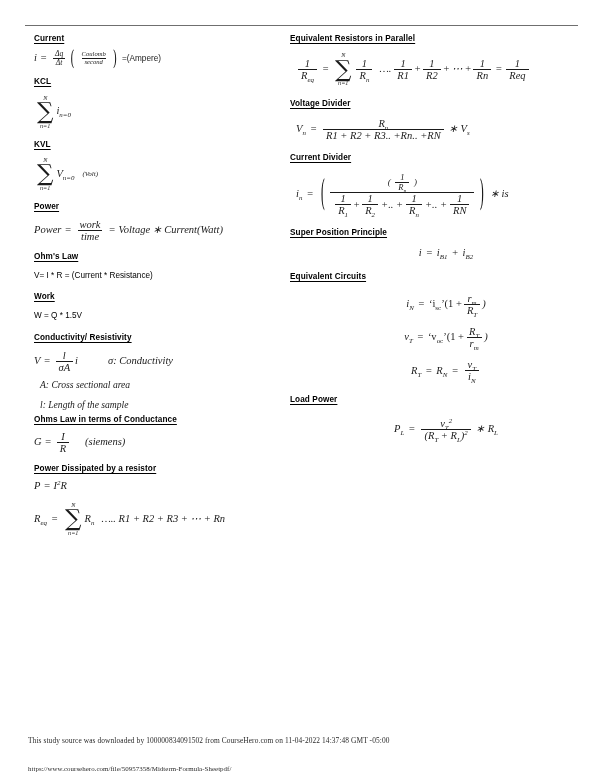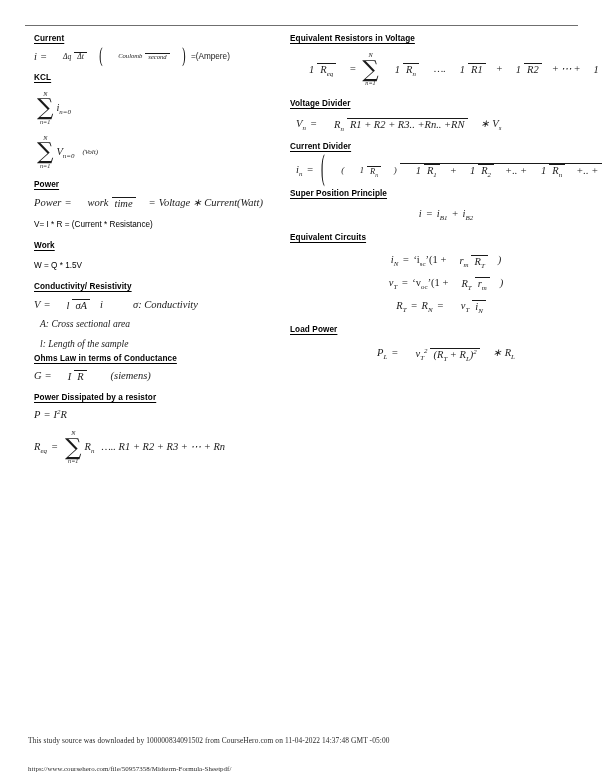--- a/index.html
+++ b/index.html
@@ -81,24 +81,24 @@
     flex-wrap: nowrap;
     white-space: nowrap;
   }
   .eq.center { justify-content: center; }
 
   .up { font-style: normal; }
 
   
   .frac {
     display: inline-flex;
-    flex-direction: row;
+    flex-direction: column;
     align-items: center;
     vertical-align: middle;
-    margin: 0 10px;
+    margin: 0 2px;
     line-height: 1.05;
   }
   .frac > .num { padding: 0 3px; }
   .frac > .den {
     padding: 0 3px;
     border-top: 1px solid #1a1a1a;
   }
 
   
   .sum {
@@ -211,20 +211,21 @@
           <span class="sum">
             <span class="lim">N</span>
             <span class="sigma">∑</span>
             <span class="lim">n=1</span>
           </span>
           <span><span>i</span><sub>n=0</sub></span>
         </div>
       </div>
 
       <div class="sec">
+        <div class="heading">KVL</div>
         <div class="eq" style="margin:6px 0 10px 0">
           <span class="sum">
             <span class="lim">N</span>
             <span class="sigma">∑</span>
             <span class="lim">n=1</span>
           </span>
           <span><span>V</span><sub>n=0</sub></span>
           <span style="font-size:7px;margin-left:8px">(Volt)</span>
         </div>
       </div>
@@ -237,20 +238,21 @@
           <span class="frac">
             <span class="num">work</span>
             <span class="den">time</span>
           </span>
           <span style="margin:0 3px">=</span>
           <span>Voltage ∗ Current(Watt)</span>
         </div>
       </div>
 
       <div class="sec">
+        <div class="heading">Ohm's Law</div>
         <div class="plain">V= I * R = (Current * Resistance)</div>
       </div>
 
       <div class="sec">
         <div class="heading">Work</div>
         <div class="plain">W = Q * 1.5V</div>
       </div>
 
       <div class="sec">
         <div class="heading">Conductivity/ Resistivity</div>
@@ -302,21 +304,21 @@
           <span><span>R</span><sub>n</sub></span>
           <span style="margin-left:7px">….. R1 + R2 + R3 + ⋯ + Rn</span>
         </div>
       </div>
 
     </div>
 
     <div class="col-right">
 
       <div class="sec">
-        <div class="heading">Equivalent Resistors in Voltage</div>
+        <div class="heading">Equivalent Resistors in Parallel</div>
         <div class="eq" style="margin:7px 0 11px 6px">
           <span class="frac">
             <span class="num">1</span>
             <span class="den"><span>R</span><sub>eq</sub></span>
           </span>
           <span style="margin:0 3px">=</span>
           <span class="sum">
             <span class="lim">N</span>
             <span class="sigma">∑</span>
             <span class="lim">n=1</span>

